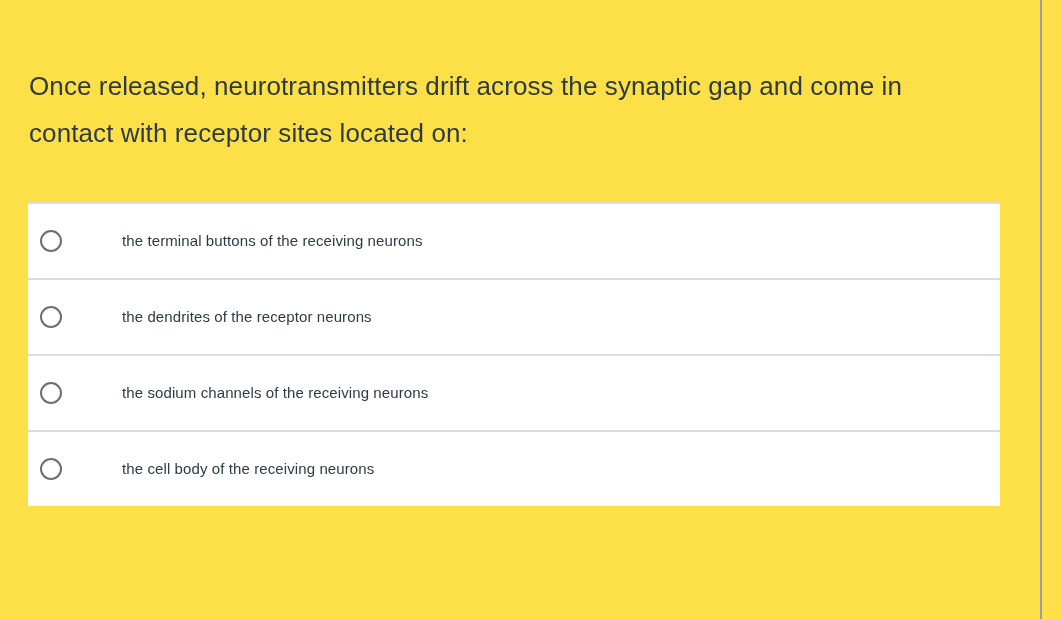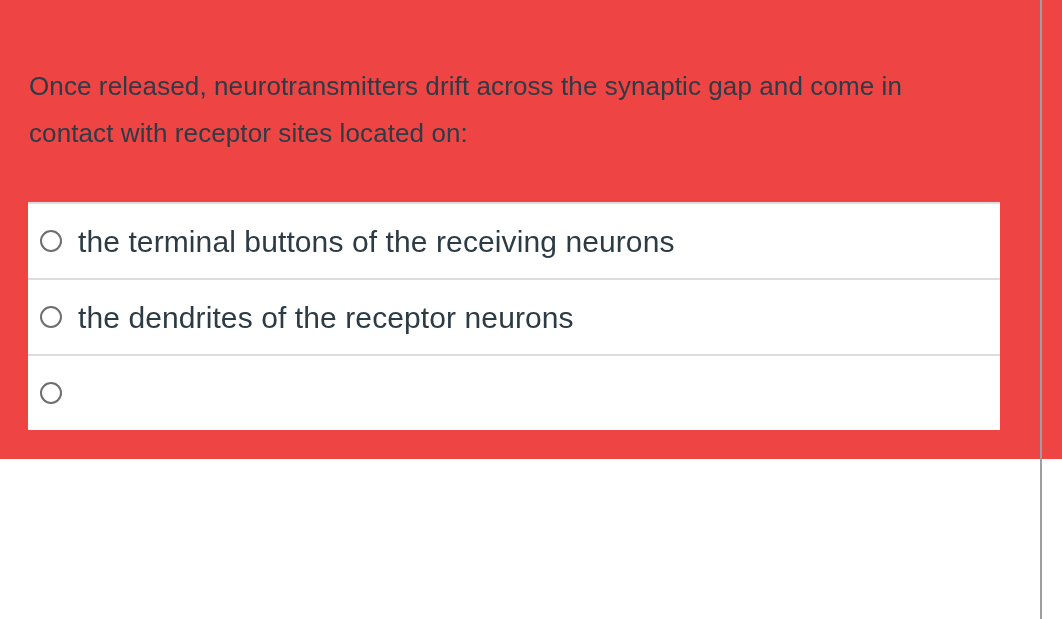--- a/index.html
+++ b/index.html
@@ -8,22 +8,22 @@
     width: 1062px;
     height: 619px;
     background: #ffffff;
     font-family: "Liberation Sans", "DejaVu Sans", sans-serif;
     overflow: hidden;
   }
 
   .page {
     position: relative;
     width: 1062px;
-    height: 459px;
-    background: #ef4444;
+    height: 619px;
+    background: #fde047;
   }
 
   
   .pane-border {
     position: absolute;
     top: 0;
     left: 1040px;
     width: 2px;
     height: 619px;
     background: #9e9e9e;
@@ -66,23 +66,24 @@
     width: 22px;
     height: 22px;
     border: 2px solid #6e6e6e;
     border-radius: 50%;
     background: #ffffff;
     margin-right: 16px;
   }
 
   .option-label {
     color: #2d3b45;
-    font-size: 30px;
+    font-size: 15px;
     line-height: 1.3;
     letter-spacing: 0.1px;
+    margin-left: 44px;
   }
 </style>
 </head>
 <body>
 
 <div class="page">
 
   <div class="question-block">
     <div class="question-text">Once released, neurotransmitters drift across the synaptic gap and come in contact with receptor sites located on:</div>
   </div>
@@ -94,21 +95,26 @@
       <span class="option-label">the terminal buttons of the receiving neurons</span>
     </div>
 
     <div class="option-row">
       <span class="radio"></span>
       <span class="option-label">the dendrites of the receptor neurons</span>
     </div>
 
     <div class="option-row">
       <span class="radio"></span>
+      <span class="option-label">the sodium channels of the receiving neurons</span>
     </div>
 
+    <div class="option-row">
+      <span class="radio"></span>
+      <span class="option-label">the cell body of the receiving neurons</span>
+    </div>
 
 
   </div>
 
   <div class="pane-border"></div>
 
 </div>
 
 </body></html>

